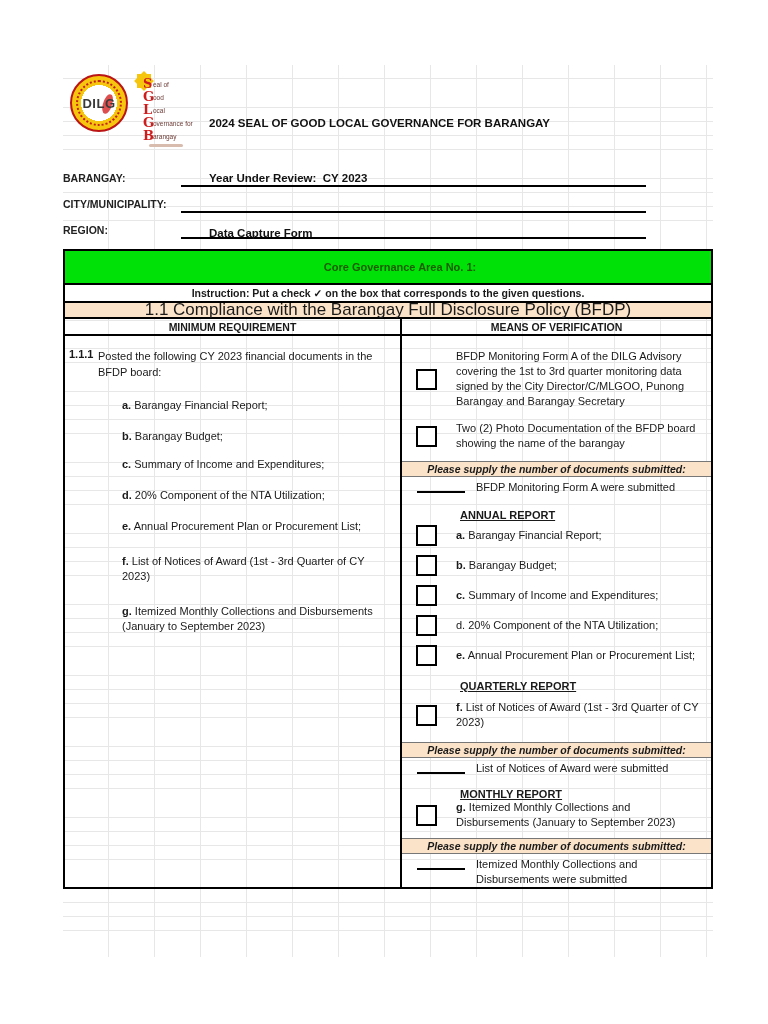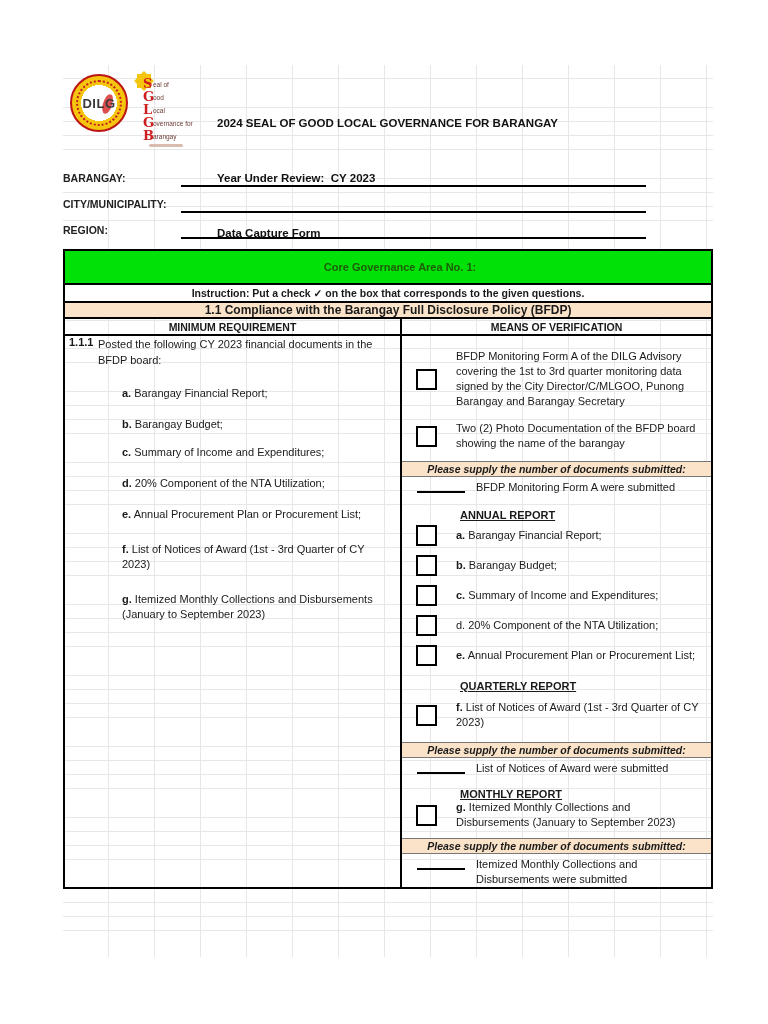--- a/index.html
+++ b/index.html
@@ -22,42 +22,42 @@
   .dilg-word { position:relative; z-index:1; font-size:13px; font-weight:bold; color:#3a3a3a; letter-spacing:.5px; }
   .sglgb { position:absolute; left:70px; top:6px; width:70px; height:80px; }
   .sun { position:absolute; left:2px; top:1px; width:18px; height:18px; }
   .sun::before, .sun::after { content:""; position:absolute; left:2px; top:2px; width:14px; height:14px; background:#f6c50d; }
   .sun::after { transform:rotate(45deg); }
   .sg-rows { position:absolute; left:10px; top:6px; }
   .sg-row { display:flex; align-items:flex-end; height:13px; }
   .sg-initial { font-family:"DejaVu Serif",serif; font-weight:bold; font-size:13px; line-height:12px; color:#cf1d1d; width:10px; }
   .sg-word { font-size:6.5px; color:#6b3a35; padding-bottom:2px; white-space:nowrap; }
   .sg-tinymark { margin-top:2px; margin-left:6px; width:34px; height:3px; background:#d8bcae; border-radius:2px; }
-  .titles { position:absolute; left:154px; top:13px; white-space:pre; }
+  .titles { position:absolute; left:146px; top:13px; white-space:pre; }
   .titles div { font-size:11.5px; font-weight:bold; line-height:19px; color:#111; }
   
   .form-row { height:26px; display:flex; align-items:flex-end; }
   .form-label { width:115px; font-size:10.5px; font-weight:600; color:#222; padding-bottom:3px;margin-top:30px; }
   .form-line { width:465px; margin-left:3px; border-bottom:2.5px solid #000; height:20px; }
   .gap10 { height:10px; }
   
   .green-banner { height:36px; border:2px solid #000; background:#00e107;
     display:flex; align-items:center; justify-content:center;padding-left:24px; }
   .green-banner div { font-size:11px; font-weight:bold; color:#1d5c00; line-height:16px; }
   .instr-row { height:18px; border:2px solid #000; border-top:0; background:#fff;
     display:flex; align-items:center; justify-content:center; font-size:10.5px; font-weight:bold; }
   .section-banner { height:16px; border:2px solid #000; border-top:0; background:#fbe3c9;
-    display:flex; align-items:center; justify-content:center; font-size:12px; font-weight:bold; }
+    display:flex; align-items:center; justify-content:center; font-size:17px; font-weight:normal; }
   .col-headers { height:17px; border:2px solid #000; border-top:0; display:flex; }
   .col-headers .hcell { display:flex; align-items:center; justify-content:center; font-size:10.5px; font-weight:bold; }
   .hcell.left { width:337px; border-right:2px solid #000; }
   .hcell.right { flex:1;text-align:right; }
   
   .content-table { display:flex; border:2px solid #000; border-top:0; }
-  .col-left { width:337px; border-right:2px solid #000; padding-top:0; font-size:11px; }
+  .col-left { width:337px; border-right:2px solid #000; padding-top:12px; font-size:11px; }
   .col-right { flex:1; padding-top:13px; font-size:11px; display:flex; flex-direction:column; }
   .req-intro { display:flex; }
   .item-no { width:33px; padding-left:4px; font-weight:bold; flex:none; }
   .intro-text { width:298px; line-height:16px; }
   .req-item { margin-left:57px; width:272px; line-height:15px; }
   .b { font-weight:bold; }
   .check-row { display:flex; align-items:center; }
   .checkbox { width:21px; height:21px; border:2.5px solid #000; background:#fff; flex:none; margin-left:14px; }
   .check-text { margin-left:19px; width:245px; line-height:15px; }
   .supply-strip { background:#fbe3c9; border-top:1px solid #777; border-bottom:1px solid #777; height:16px;

